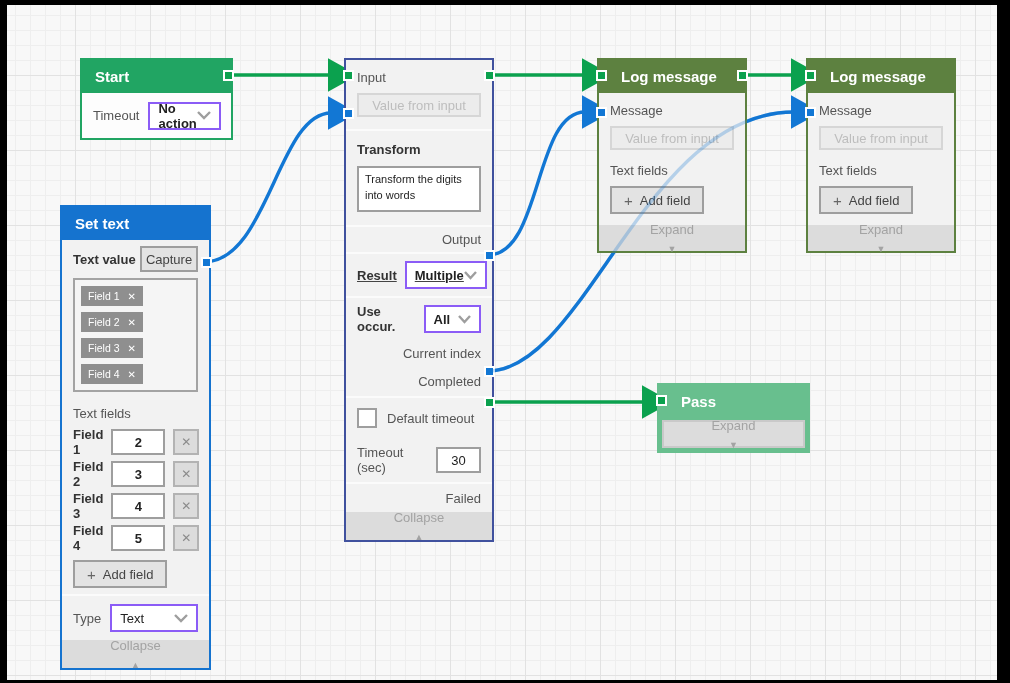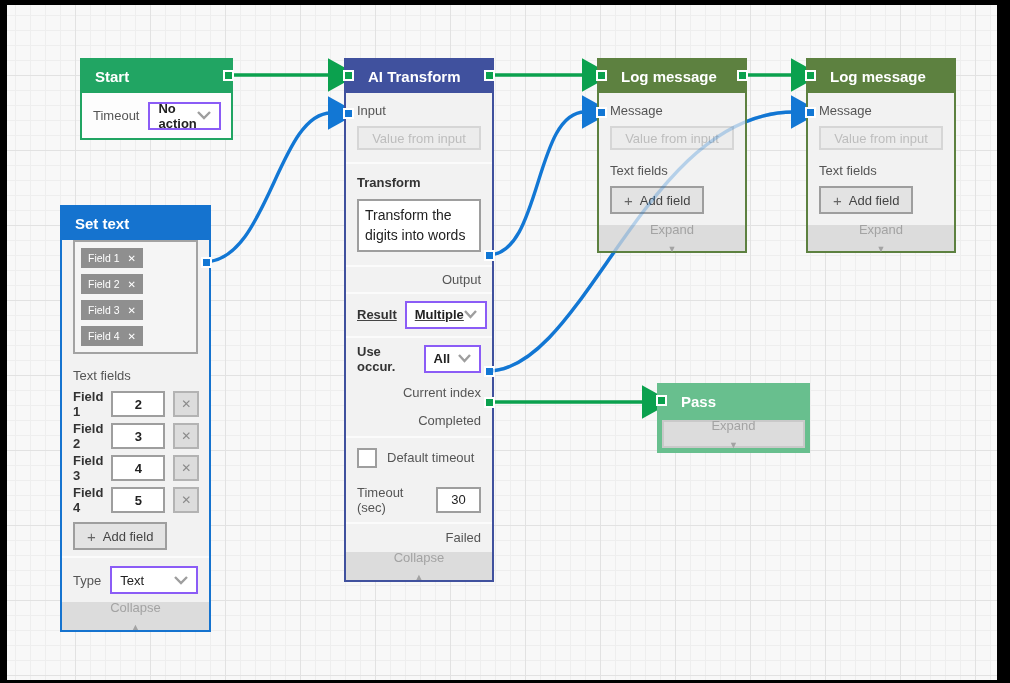--- a/index.html
+++ b/index.html
@@ -58,21 +58,21 @@
   .chip{background:#8f8f8f;color:#fff;font-size:10.5px;padding:4px 7px;
        display:inline-flex;align-items:center;gap:8px;}
   .chip .x{font-size:10px;cursor:pointer;}
   .field-row{display:flex;align-items:center;height:32px;padding:0 11px;gap:8px;}
   .field-row .flabel{font-weight:bold;color:#333;width:46px;}
   .fin{width:54px;text-align:center;font-weight:bold;}
   .frm{width:26px;height:26px;background:#dcdcdc;border:2px solid #b3b3b3;
        color:#8a8a8a;display:inline-flex;align-items:center;justify-content:center;
        font-size:12px;cursor:pointer;}
   .txtarea{background:#fff;border:2px solid #9e9e9e;color:#222;padding:4px 6px;
-       line-height:1.45;min-height:46px;font-size:14px;}
+       line-height:1.45;min-height:46px;font-size:11px;}
   .checkbox{width:20px;height:20px;background:#fff;border:2px solid #9e9e9e;cursor:pointer;}
   .chev{display:inline-block;}
 </style>
 </head>
 <body>
 
 <div class="stage">
 
   <svg class="edges" width="1010" height="683">
     <defs>
@@ -109,20 +109,26 @@
       </div>
     </div>
   </div>
 
   <div class="node" style="left:60px;top:205px;width:151px;border-color:var(--blue-header);">
     <div class="hdr" style="background:var(--blue-header);">
       <span>Set text</span>
     </div>
     <div class="port blue p-right" style="top:50px;"></div>
 
+    <div class="row" style="height:38px;justify-content:space-between;">
+      <span class="blbl">Text value</span>
+      <button class="btn" style="width:58px;">
+        <span>Capture</span>
+      </button>
+    </div>
 
     <div style="padding:0 11px 8px;">
       <div class="chipbox">
         <span class="chip">
           <span>Field 1</span>
           <span class="x">✕</span>
         </span>
         <span class="chip">
           <span>Field 2</span>
           <span class="x">✕</span>
@@ -190,23 +196,20 @@
       </div>
     </div>
 
     <div class="footer">
       <span>Collapse</span>
       <span class="tri">▲</span>
     </div>
   </div>
 
   <div class="node" style="left:344px;top:58px;width:150px;border-color:var(--indigo-header);">
-    <div class="hdr ported" style="background:var(--indigo-header);">
-      <span>AI Transform</span>
-    </div>
     <div class="port green p-left" style="top:10px;"></div>
     <div class="port green p-right" style="top:10px;"></div>
     <div class="port blue  p-left" style="top:48px;"></div>
     <div class="port blue  p-right" style="top:190px;"></div>
     <div class="port blue  p-right" style="top:306px;"></div>
     <div class="port green p-right" style="top:337px;"></div>
 
     <div style="padding:10px 11px 12px;">
       <div class="lbl" style="margin-bottom:8px;">Input</div>
       <input class="inp-dis" disabled="" placeholder="Value from input" style="">

